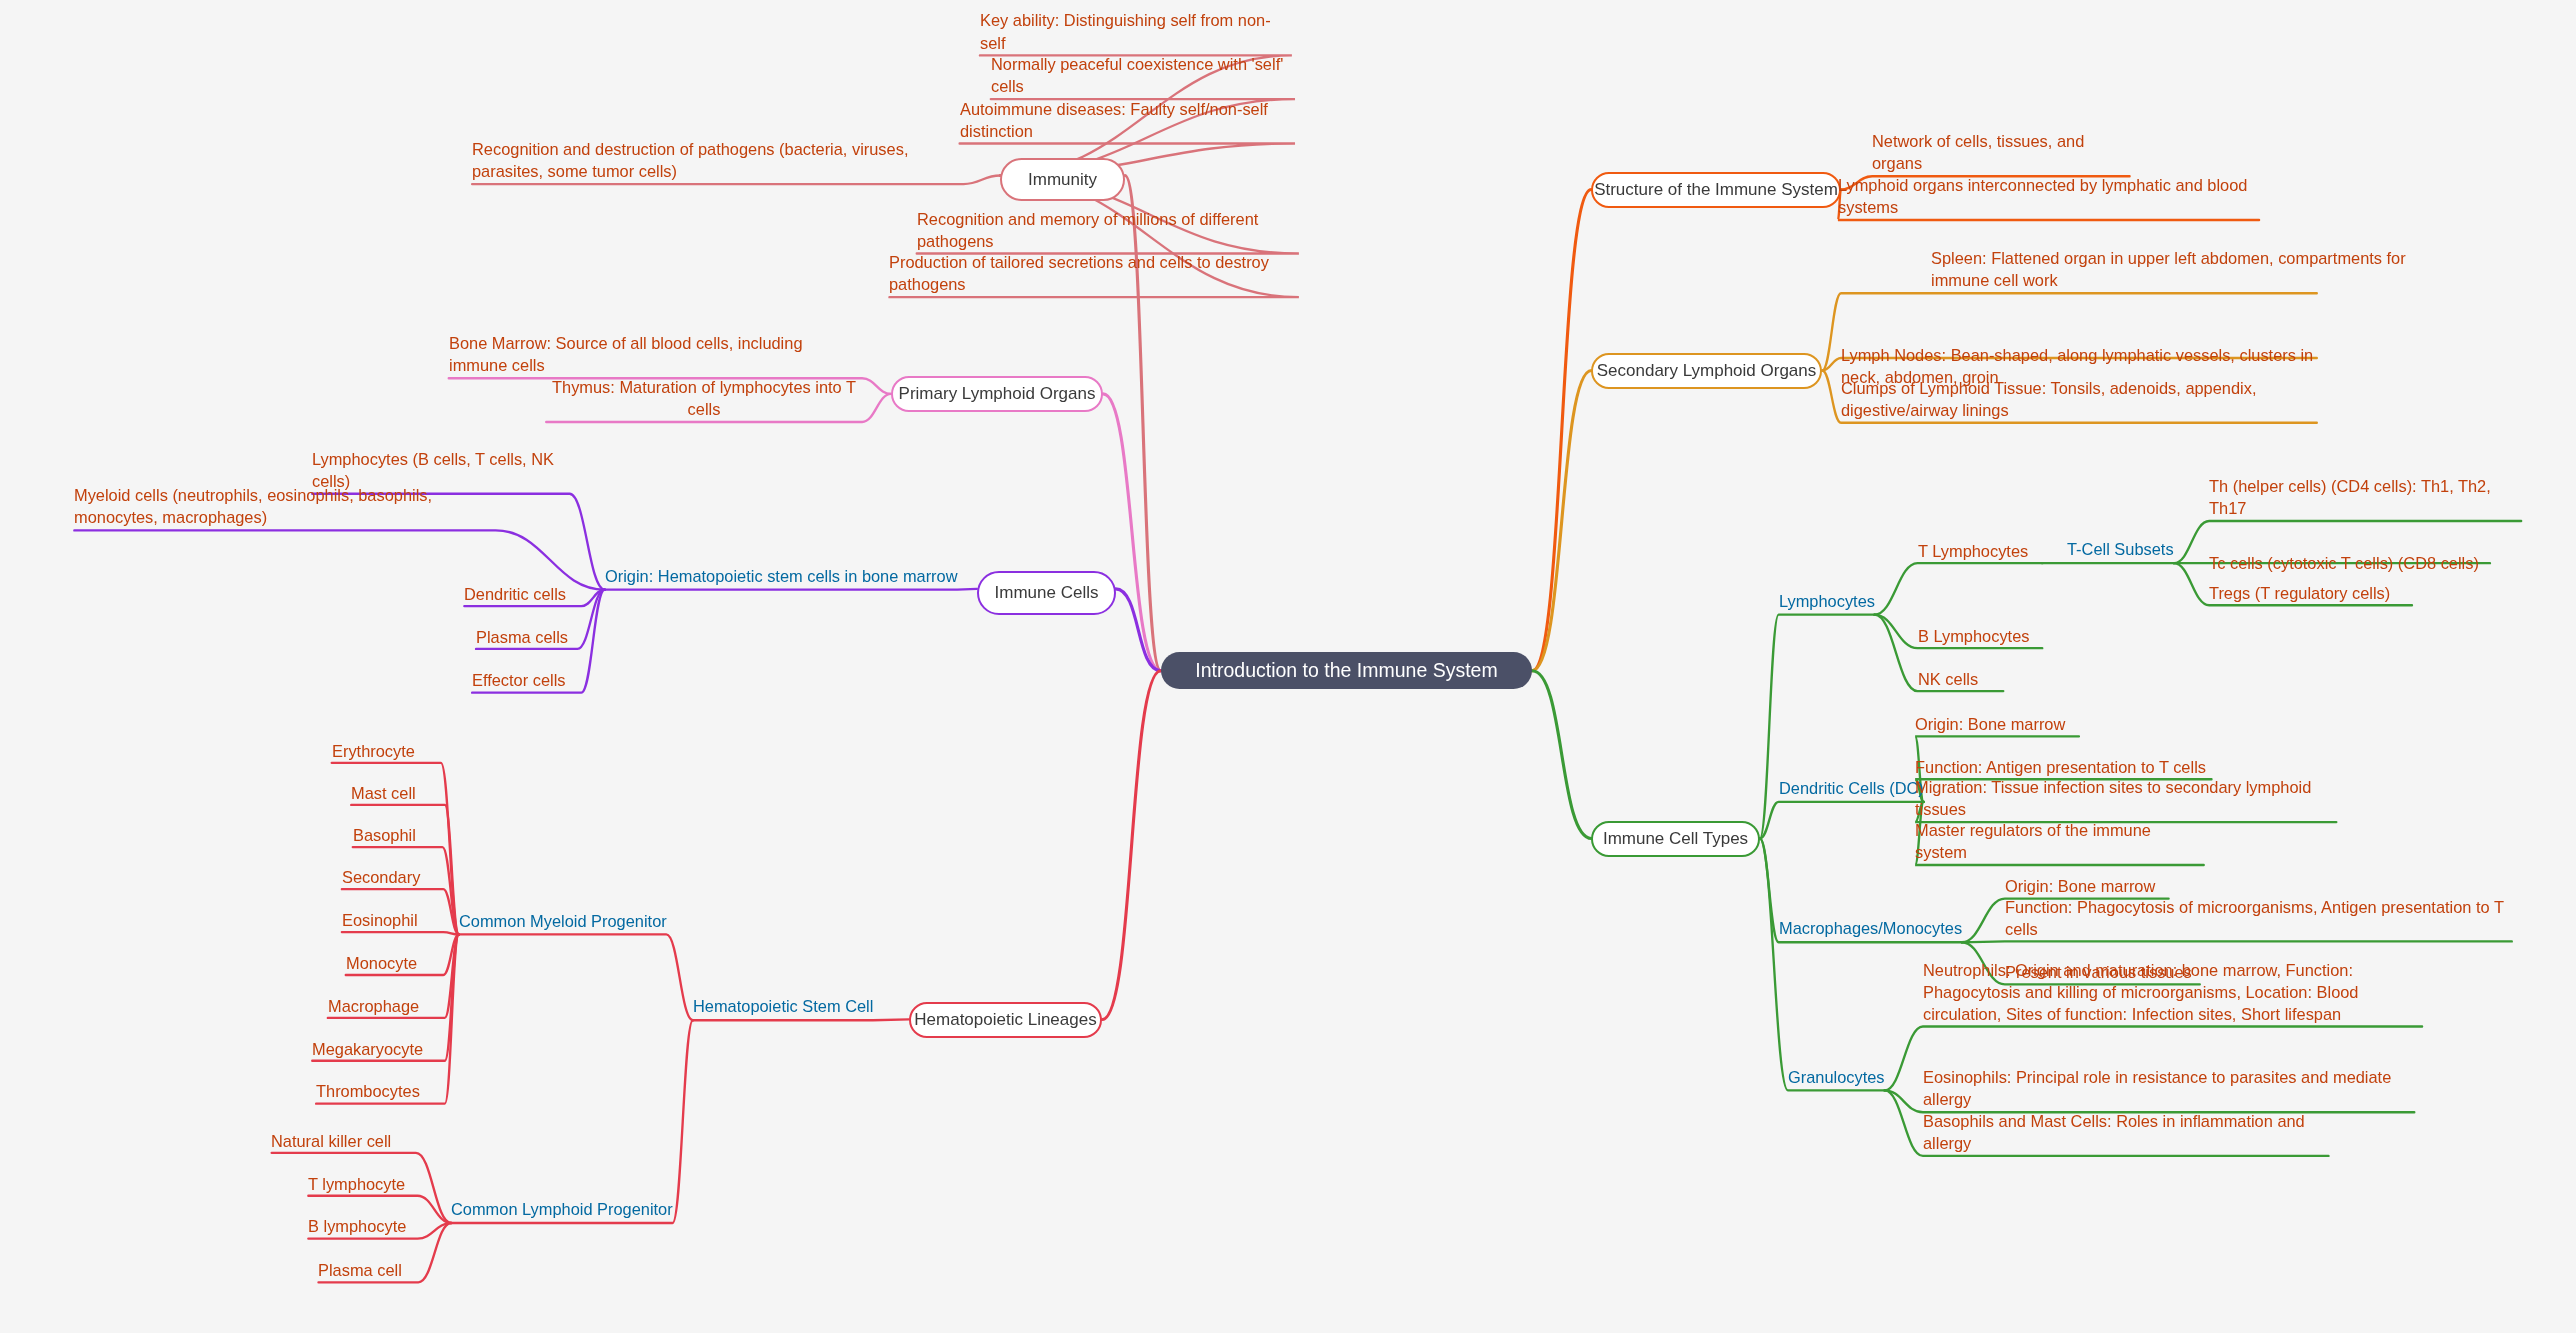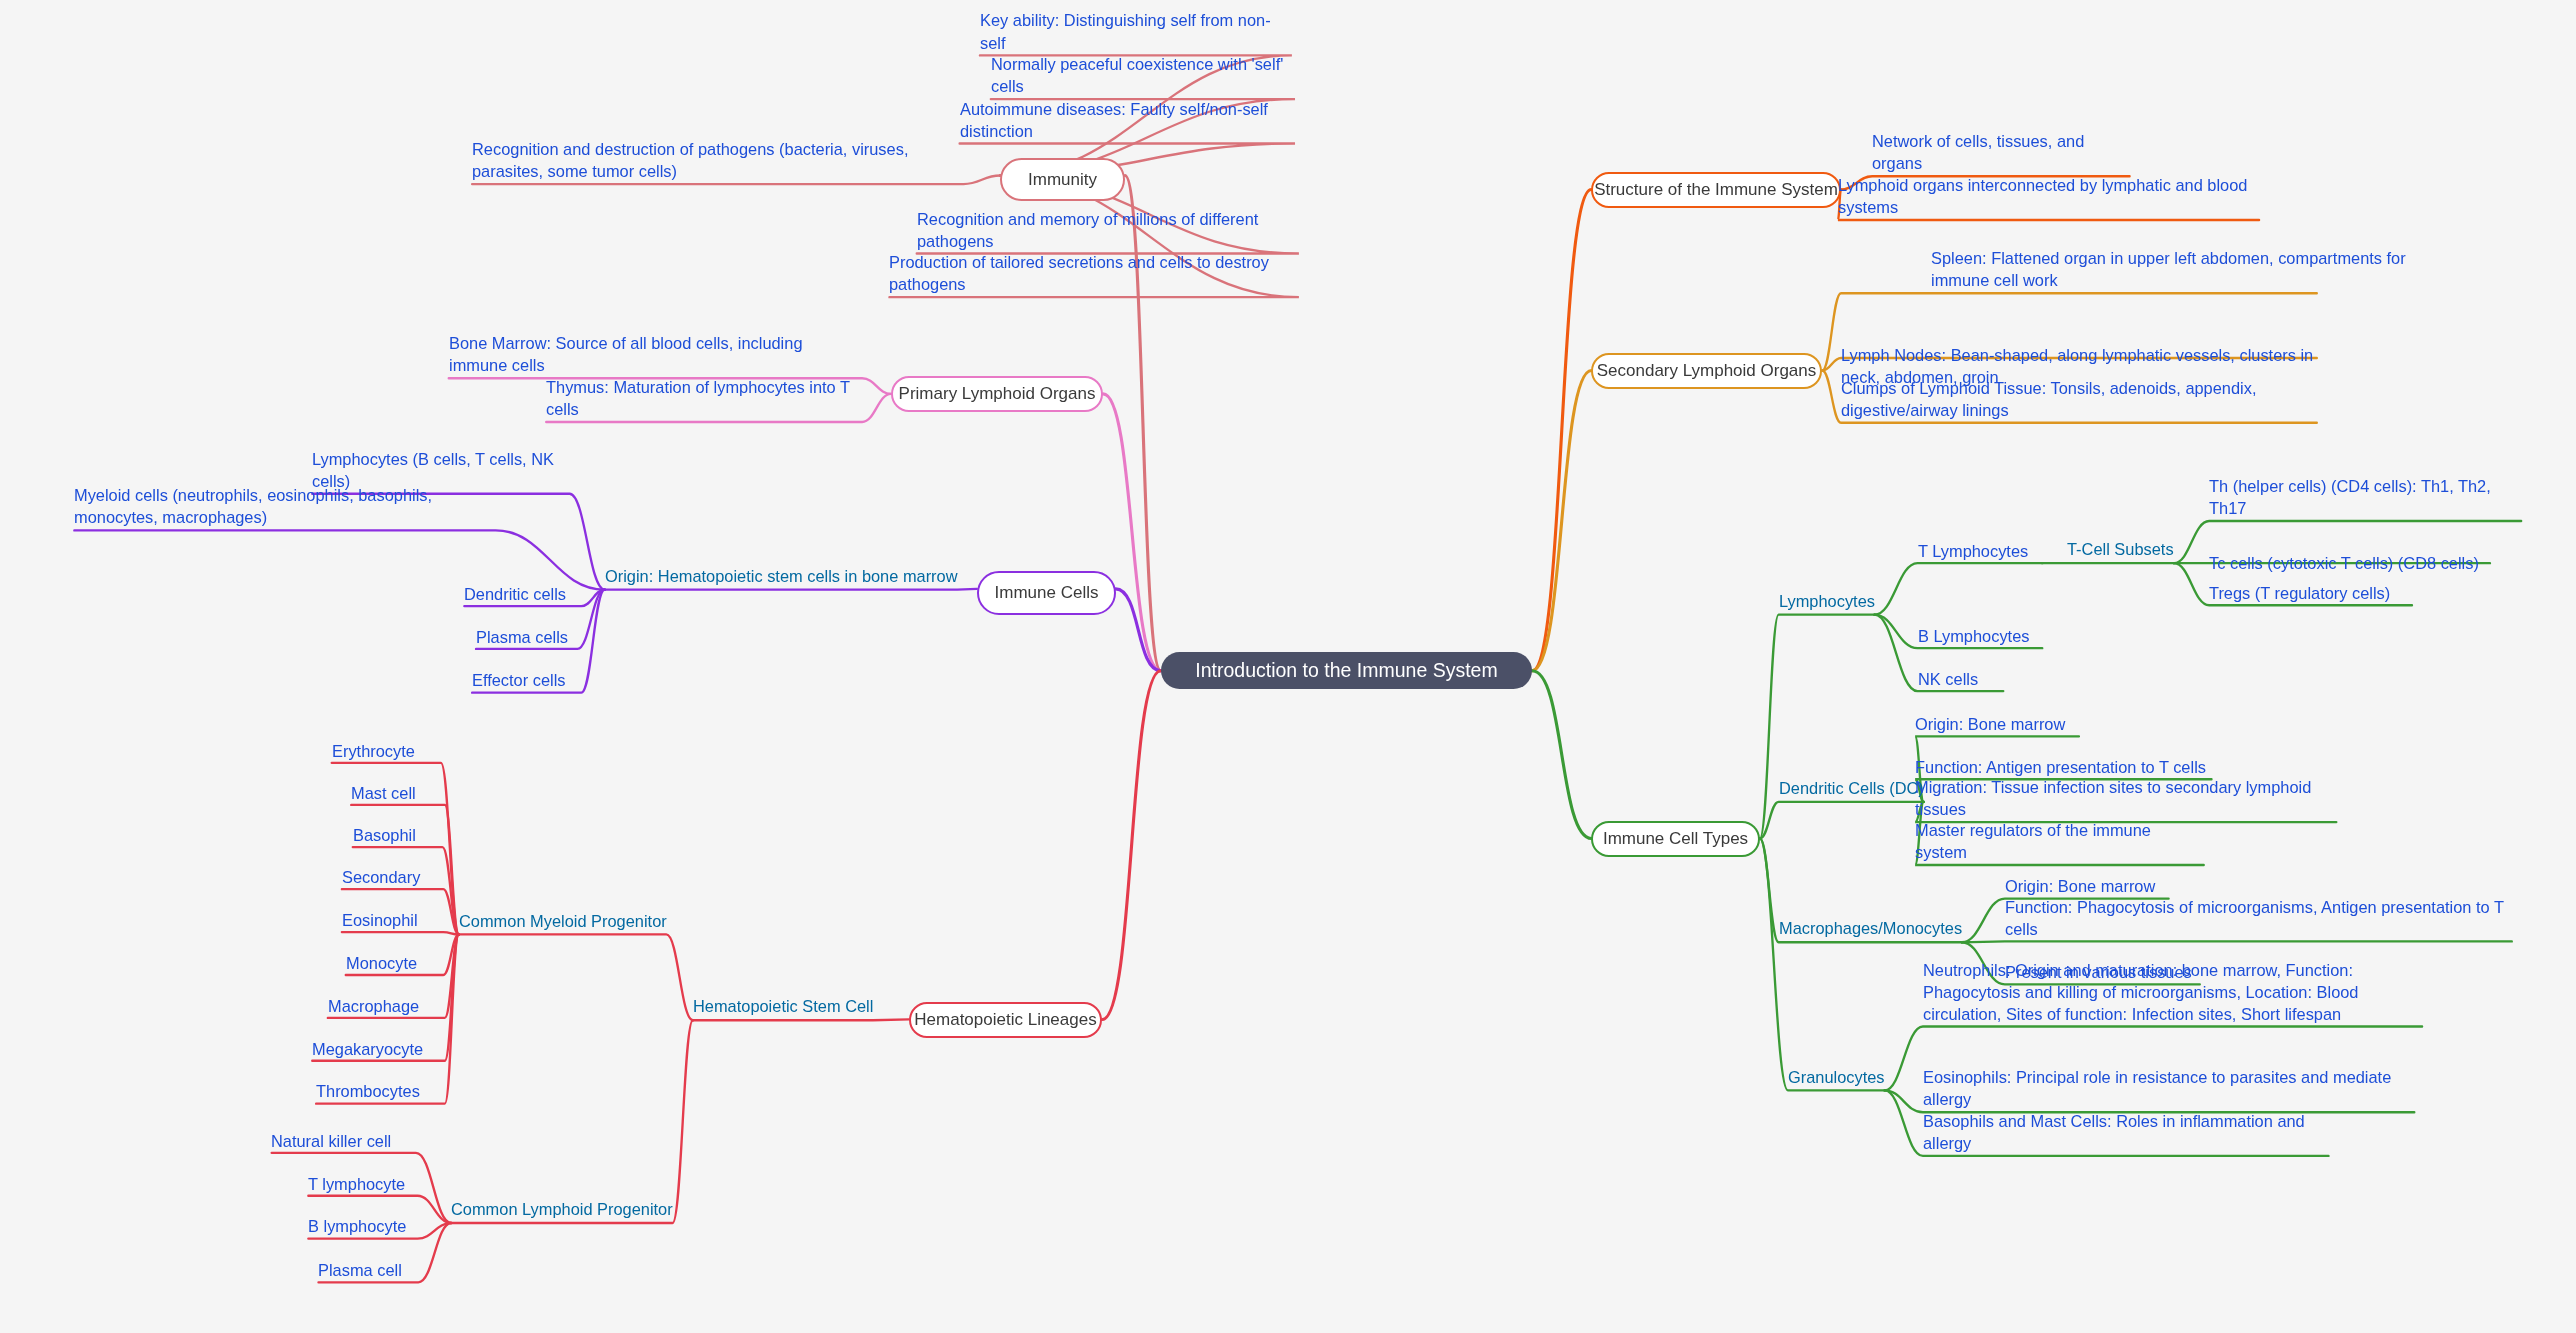--- a/index.html
+++ b/index.html
@@ -8,21 +8,21 @@
     font-family:"Liberation Sans", sans-serif;
     color:#333333;
     overflow:hidden;
     position:relative;
   }
   #map{position:absolute;inset:0;width:2576px;height:1333px;}
   .leaf-label{
     position:absolute;
     font-size:16.4px;
     line-height:1.35;
-    color:#1d4ed8;
+    color:#c2410c;
     white-space:pre-line;
     box-sizing:border-box;
   }
   .leaf-label.anchor-left{text-align:left;}
   .mid-label{
     position:absolute;
     font-size:16.4px;
     line-height:1.35;
     color:#0369a1;
     white-space:nowrap;
@@ -129,21 +129,21 @@
     <div class="leaf-label anchor-left" style="left: 980px; width: 312px; top: 9.4px;">Key ability: Distinguishing self from non-self</div>
     <div class="leaf-label anchor-left" style="left: 991px; width: 304px; top: 53px;">Normally peaceful coexistence with 'self' cells</div>
     <div class="leaf-label anchor-left" style="left: 960px; width: 335px; top: 98px;">Autoimmune diseases: Faulty self/non-self distinction</div>
     <div class="leaf-label anchor-left" style="left: 472px; width: 491px; top: 138px;">Recognition and destruction of pathogens (bacteria, viruses, parasites, some tumor cells)</div>
     <div class="leaf-label anchor-left" style="left: 917px; width: 382px; top: 208px;">Recognition and memory of millions of different pathogens</div>
     <div class="leaf-label anchor-left" style="left: 889px; width: 410px; top: 251px;">Production of tailored secretions and cells to destroy pathogens</div>
     <div class="pill" style="left: 891px; top: 376px; width: 212px; height: 36px; border-color: rgb(232, 121, 198);">
       <span>Primary Lymphoid Organs</span>
     </div>
     <div class="leaf-label anchor-left" style="left: 449px; width: 413px; top: 332px;">Bone Marrow: Source of all blood cells, including immune cells</div>
-    <div class="leaf-label anchor-left" style="left: 546px; width: 316px; top: 376px;">Thymus: Maturation of lymphocytes into T cells</div>
+    <div class="leaf-label anchor-left" style="left: 546px; width: 316px; top: 376px; text-align: center;">Thymus: Maturation of lymphocytes into T cells</div>
     <div class="pill" style="left: 977px; top: 571px; width: 139px; height: 44px; border-color: rgb(139, 47, 224); align-items: center;">
       <span>Immune Cells</span>
     </div>
     <div class="mid-label" style="left: 605px; top: 565px;">Origin: Hematopoietic stem cells in bone marrow</div>
     <div class="leaf-label anchor-left" style="left: 312px; width: 257px; top: 448px;">Lymphocytes (B cells, T cells, NK cells)</div>
     <div class="leaf-label anchor-left" style="left: 74px; width: 421px; top: 484px;">Myeloid cells (neutrophils, eosinophils, basophils, monocytes, macrophages)</div>
     <div class="leaf-label anchor-left" style="left: 464px; width: 117px; top: 583px;">Dendritic cells</div>
     <div class="leaf-label anchor-left" style="left: 476px; width: 101px; top: 626px;">Plasma cells</div>
     <div class="leaf-label anchor-left" style="left: 472px; width: 109px; top: 669px;">Effector cells</div>
     <div class="pill" style="left: 909px; top: 1002px; width: 193px; height: 36px; border-color: rgb(228, 59, 76);">

